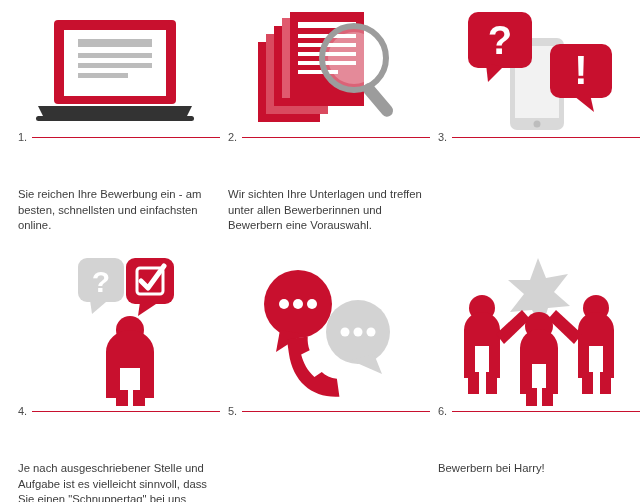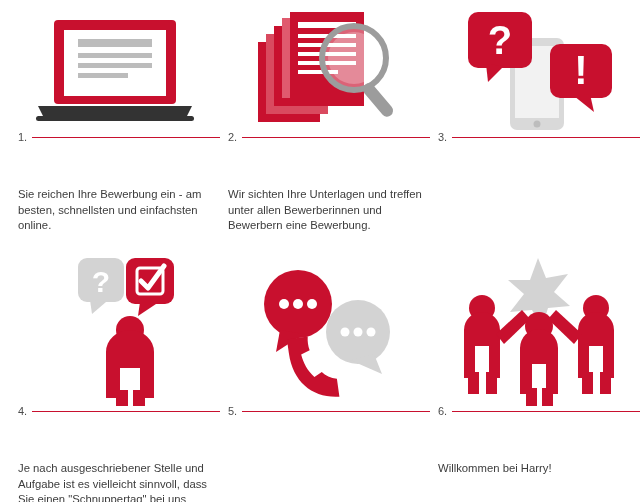--- a/index.html
+++ b/index.html
@@ -111,21 +111,21 @@
 
         <circle cx="126" cy="52" r="32" fill="#ffffff" fill-opacity="0.35" stroke="#9c9c9c" stroke-width="6"></circle>
         <circle cx="126" cy="52" r="26" fill="#ffffff" fill-opacity="0.25"></circle>
         <rect x="144" y="74" width="12" height="40" rx="6" fill="#9c9c9c" transform="rotate(-40 150 94)"></rect>
       </svg>
     </div>
     <div class="rule-row">
       <span class="num">2.</span>
       <span class="rule"></span>
     </div>
-    <div class="caption">Wir sichten Ihre Unterlagen und treffen unter allen Bewerberinnen und Bewerbern eine Bewerbung.</div>
+    <div class="caption">Wir sichten Ihre Unterlagen und treffen unter allen Bewerberinnen und Bewerbern eine Vorauswahl.</div>
   </div>
 
   <div class="step" id="step3">
     <div class="art">
       <svg width="202" height="126" viewBox="0 0 202 126">
 
         <rect x="72" y="32" width="54" height="92" rx="7" fill="#d9d9d9"></rect>
         <rect x="77" y="40" width="44" height="72" fill="#f2f2f2"></rect>
         <circle cx="99" cy="118" r="3.5" fill="#bdbdbd"></circle>
 
@@ -217,16 +217,16 @@
         <rect x="104" y="134" width="11" height="18" fill="#c8102e"></rect>
 
         <path d="M58 80 L84 56 l8 9 L66 90 Z" fill="#c8102e"></path>
         <path d="M144 80 L118 56 l-8 9 L136 90 Z" fill="#c8102e"></path>
       </svg>
     </div>
     <div class="rule-row">
       <span class="num">6.</span>
       <span class="rule"></span>
     </div>
-    <div class="caption">Willkommen bei Harry!</div>
+    <div class="caption">Bewerbern bei Harry!</div>
   </div>
 
 </div>
 
 </body></html>

